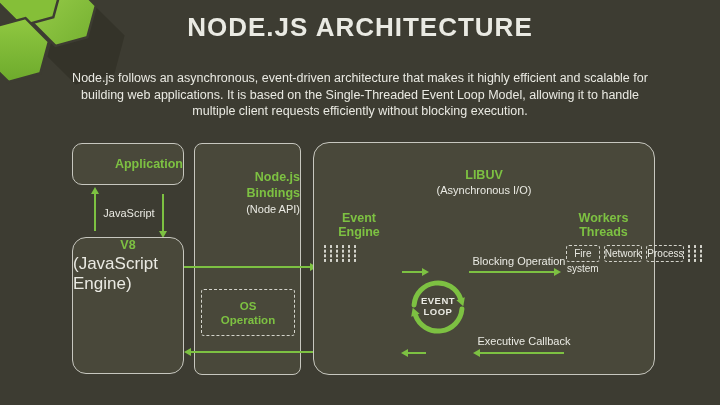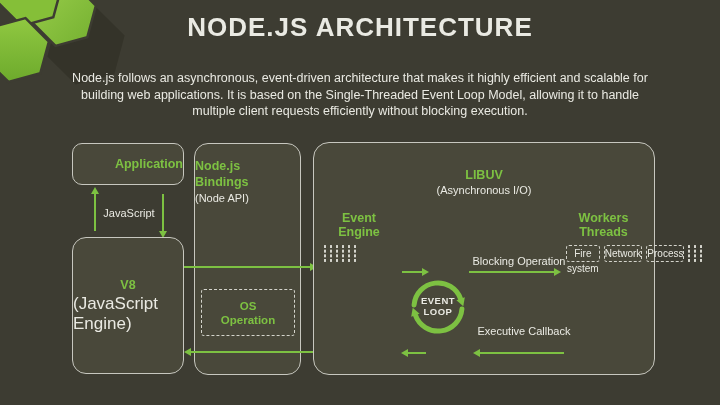--- a/index.html
+++ b/index.html
@@ -46,25 +46,25 @@
     border-right:7px solid var(--green);border-top:4.5px solid transparent;border-bottom:4.5px solid transparent;}
   .a-up::before{content:"";position:absolute;bottom:100%;left:50%;transform:translateX(-50%);
     border-bottom:7px solid var(--green);border-left:4.5px solid transparent;border-right:4.5px solid transparent;}
   .a-down::after{content:"";position:absolute;top:100%;left:50%;transform:translateX(-50%);
     border-top:7px solid var(--green);border-left:4.5px solid transparent;border-right:4.5px solid transparent;}
   .lbl{position:absolute;font-size:11px;color:var(--light);text-align:center;}
   
   .app-box{left:72px;top:143px;width:112px;height:42px;border-radius:10px;
     display:flex;align-items:center;justify-content:flex-end;font-size:12.5px;}
   .v8-box{left:72px;top:237px;width:112px;height:137px;border-radius:14px;
-    display:flex;flex-direction:column;align-items:center;justify-content:center;gap:2px;}
+    display:flex;flex-direction:column;align-items:center;justify-content:flex-start;gap:2px;}
   .v8-box .t{font-size:12.5px;}
   .v8-box .s{font-size:17px;}
-  .bind-box{left:194px;top:143px;width:107px;height:232px;border-radius:14px;
-    text-align:left;padding-top:14px;font-size:12.5px;line-height:16px;}
+  .bind-box{left:194px;top:143px;width:107px;height:232px;border-radius:8px;
+    text-align:right;padding-top:25px;font-size:12.5px;line-height:16px;}
   .bind-box .s{font-size:11px;font-weight:normal;}
   .os-box{left:201px;top:289px;width:94px;height:47px;
     display:flex;flex-direction:column;align-items:center;justify-content:center;
     font-size:11.5px;line-height:14px;}
   
   .libuv-box{left:313px;top:142px;width:342px;height:233px;border-radius:16px;}
   .libuv-title{position:absolute;left:0;top:25px;width:100%;text-align:center;font-size:12.5px;line-height:15px;}
   .libuv-title .s{font-size:11px;font-weight:normal;}
   .colhead{position:absolute;text-align:center;font-size:12.5px;line-height:14px;top:68px;}
   .slots{position:absolute;top:102px;display:flex;flex-direction:row;gap:4px;}
@@ -172,18 +172,18 @@
       <div class="slot">Process</div>
       <div class="slot"></div>
       <div class="slot"></div>
       <div class="slot"></div>
     </div>
 
     <div class="arrow h a-right" style="left:88px;top:128px;width:20px;"></div>
     <div class="lbl" style="left:145px;top:112px;width:120px;">Blocking Operation</div>
     <div class="arrow h a-right" style="left:155px;top:128px;width:85px;"></div>
 
-    <div class="lbl" style="left:150px;top:182px;width:120px;">Executive Callback</div>
+    <div class="lbl" style="left:150px;top:192px;width:120px;">Executive Callback</div>
     <div class="arrow h a-left" style="left:166px;top:209px;width:84px;"></div>
     <div class="arrow h a-left" style="left:94px;top:209px;width:18px;"></div>
   </div>
 
 </div>
 
 </body></html>

